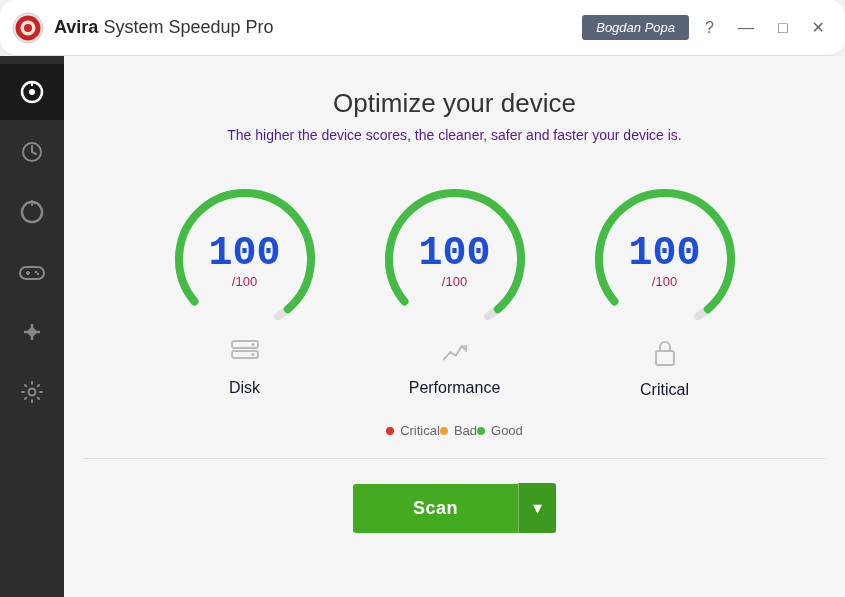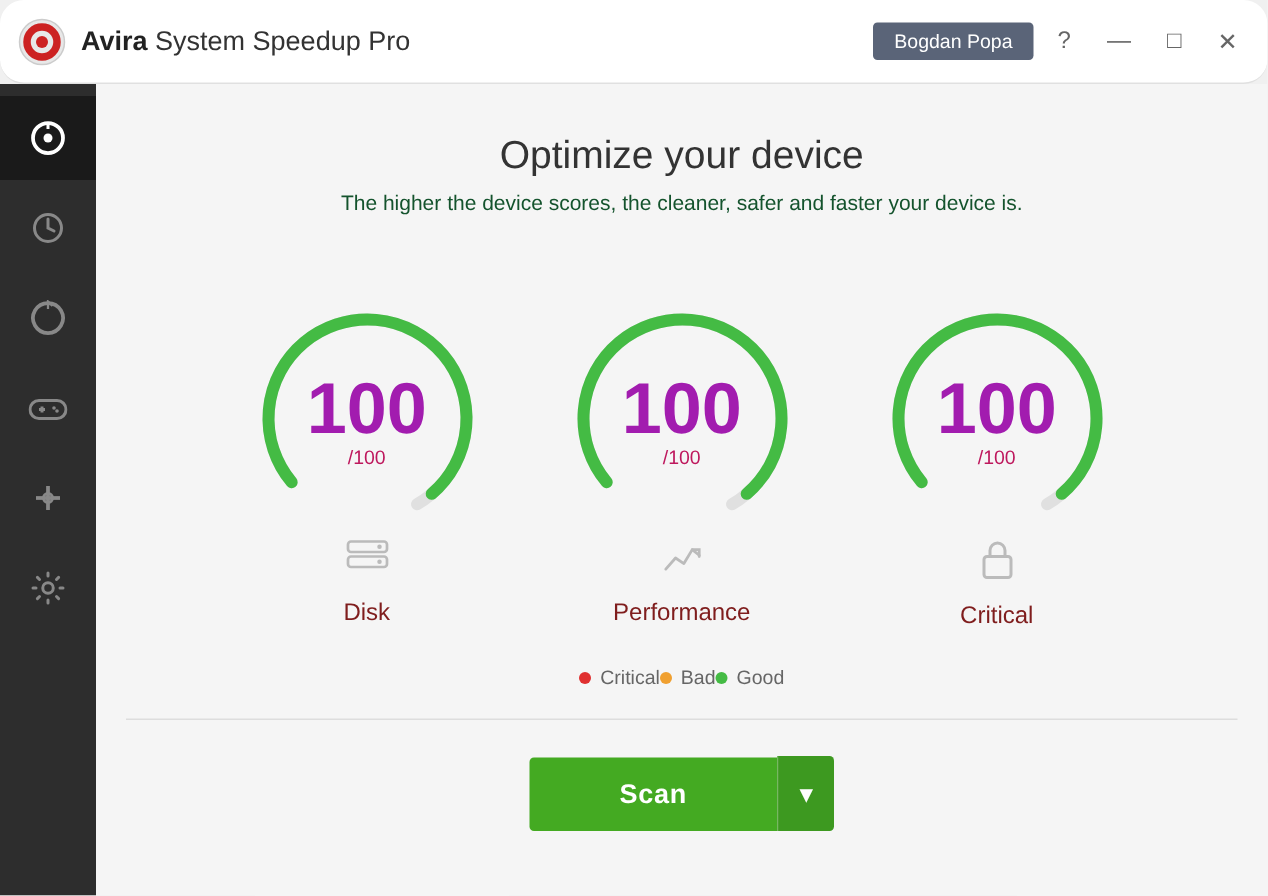--- a/index.html
+++ b/index.html
@@ -41,20 +41,21 @@
       gap: 8px;
       margin-left: auto;
     }
     .user-badge {
       background: #5a6478;
       color: #fff;
       padding: 5px 14px;
       border-radius: 3px;
       font-size: 13px;
       cursor: pointer;
+      font-style: italic;
     }
     .win-btn {
       background: none;
       border: none;
       font-size: 16px;
       color: #666;
       cursor: pointer;
       padding: 4px 8px;
       display: flex;
       align-items: center;
@@ -108,22 +109,22 @@
 
     .page-title {
       font-size: 26px;
       color: #333;
       font-weight: 400;
       margin-bottom: 8px;
     }
 
     .page-subtitle {
       font-size: 14px;
-      color: #14532d;
-      margin-bottom: 56px;
+      color: #4c1d95;
+      margin-bottom: 36px;
     }
 
     
     .score-cards {
       display: flex;
       gap: 50px;
       justify-content: center;
       margin-bottom: 24px;
     }
 
@@ -163,34 +164,35 @@
     .gauge-center {
       position: absolute;
       top: 50%;
       left: 50%;
       transform: translate(-50%, -50%);
       text-align: center;
       padding-top: 4px;
     }
 
     .gauge-score {
-      font-size: 48px;
+      font-size: 40px;
       font-weight: 700;
-      color: #a21caf;
+      color: #1d4ed8;
       line-height: 1;
+      font-family: Liberation Mono, monospace;
     }
 
     .gauge-max {
       font-size: 13px;
       color: #be185d;
     }
 
     .card-label {
       font-size: 16px;
-      color: #7f1d1d;
+      color: #0f172a;
     }
 
     
     .legend {
       display: flex;
       align-items: center;
       margin-bottom: 20px;
     }
 
     .legend-item {

